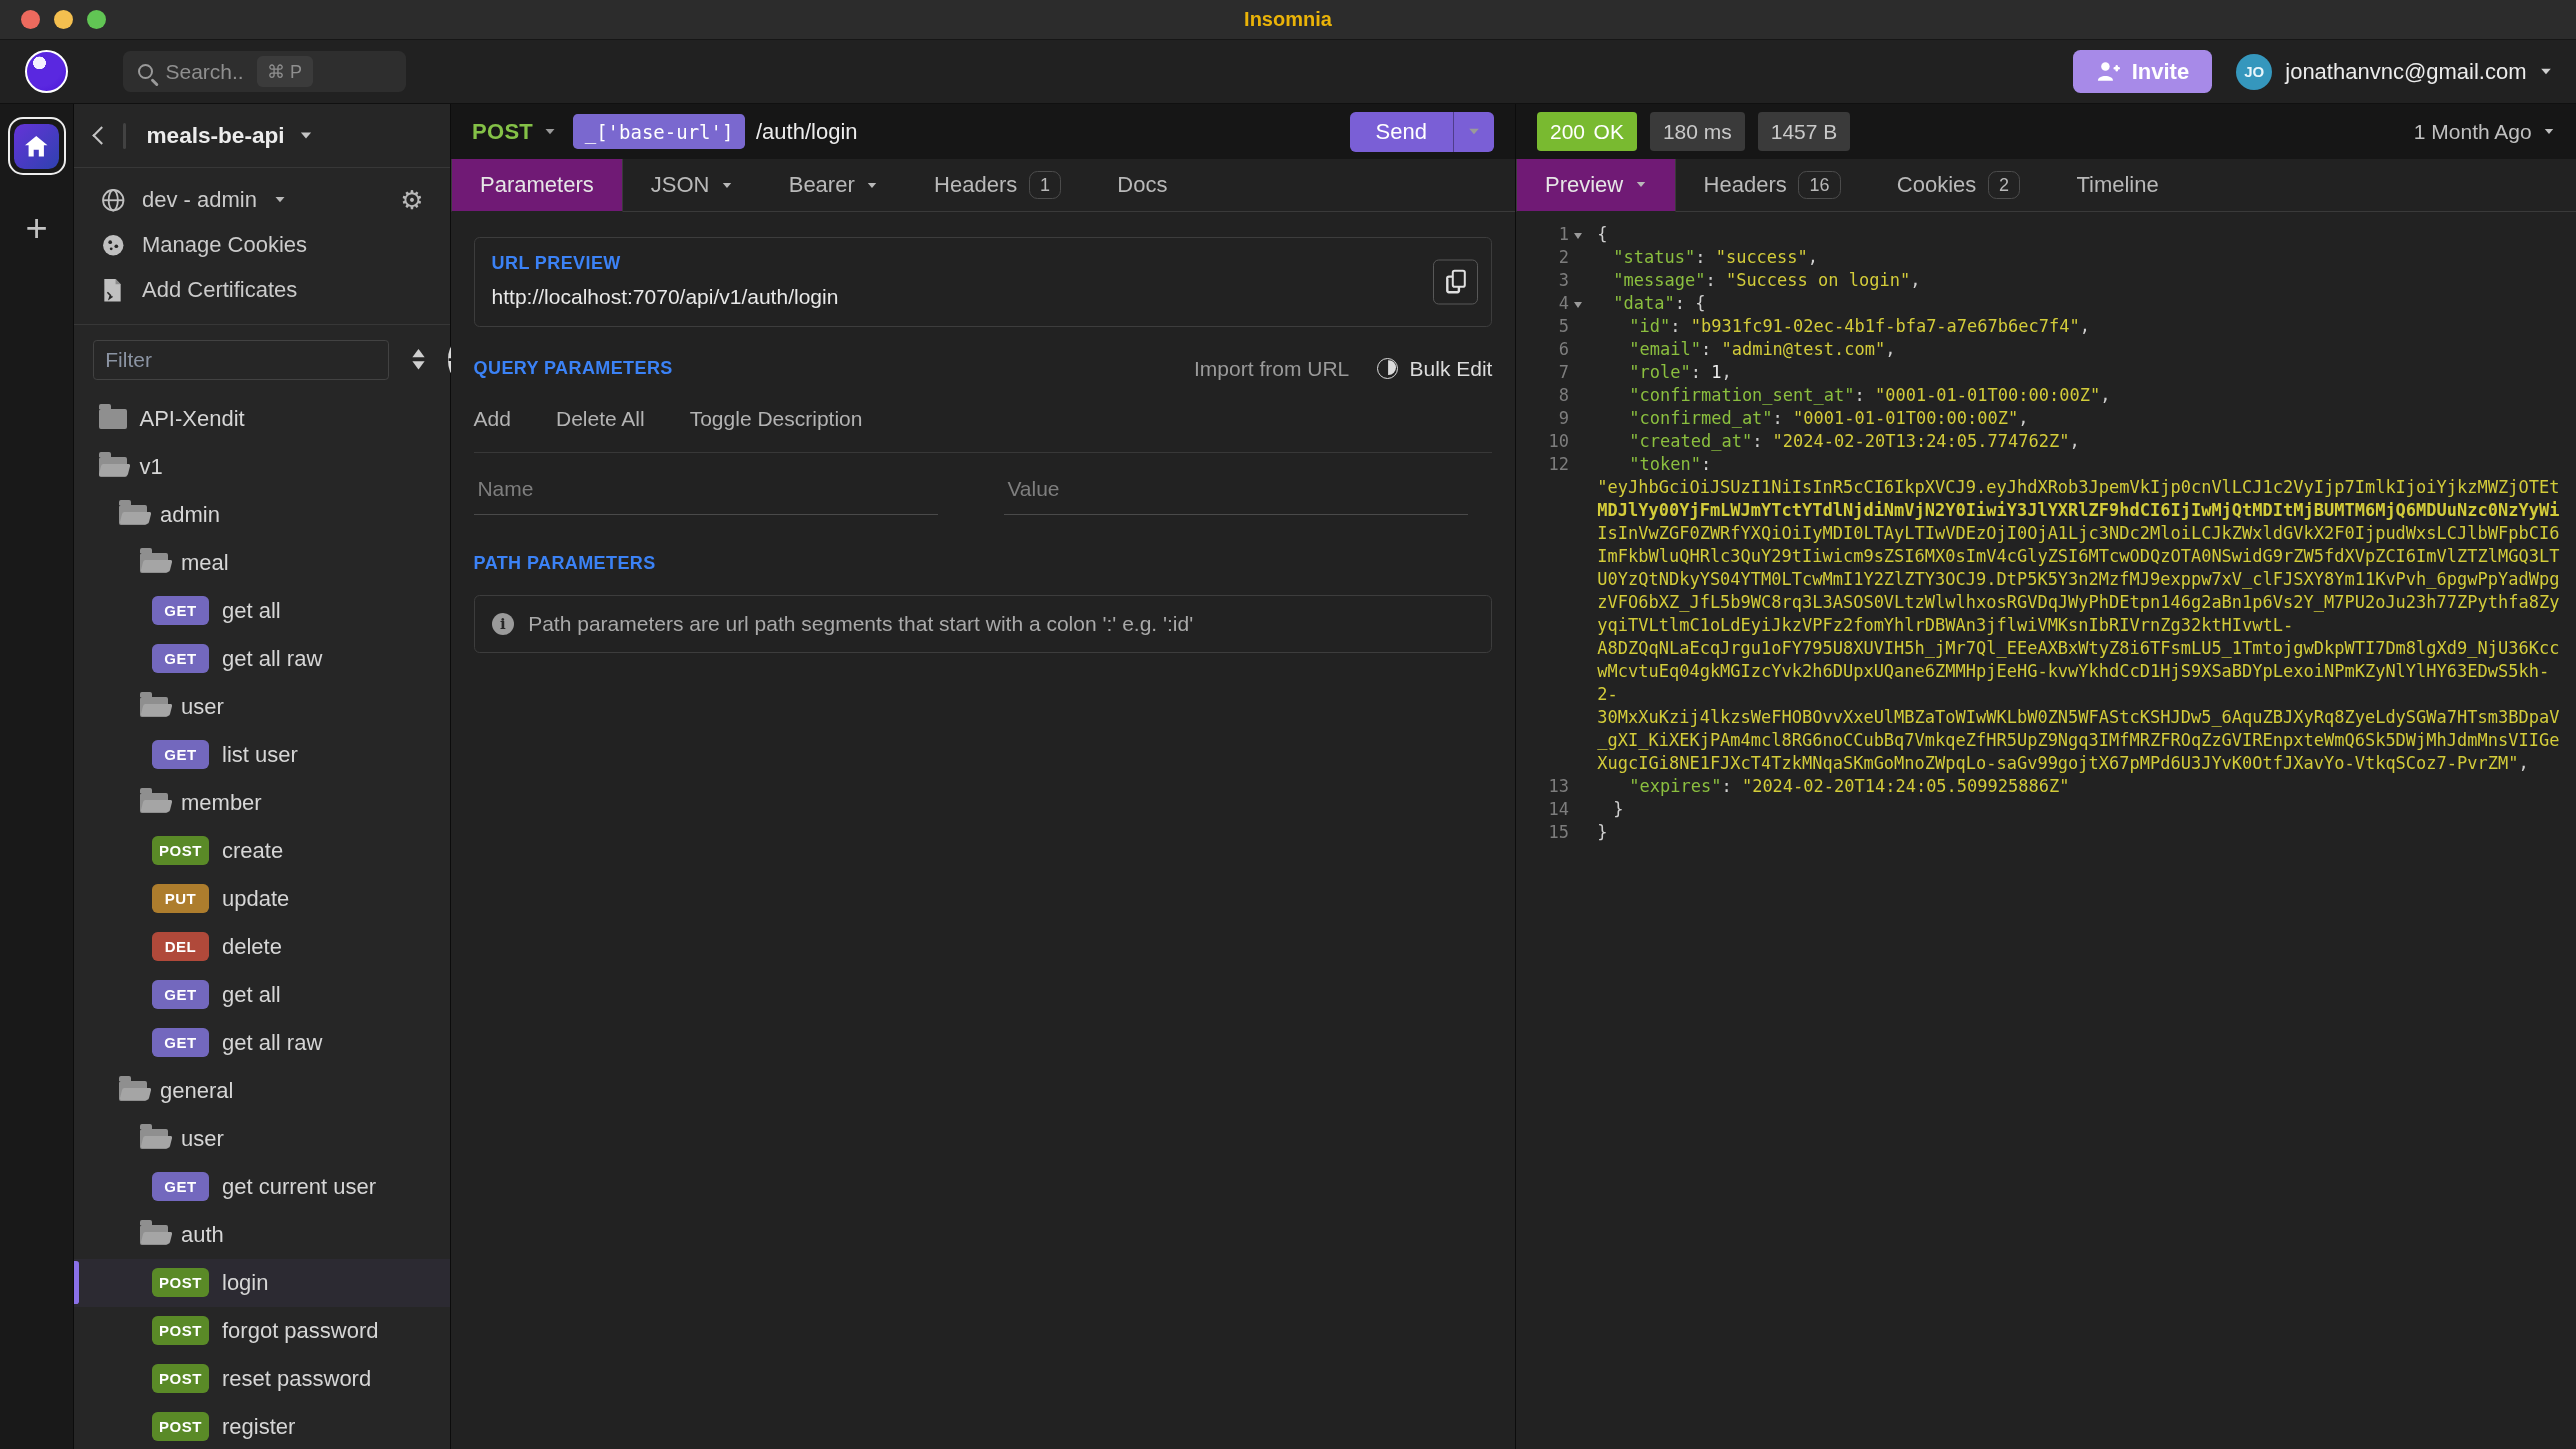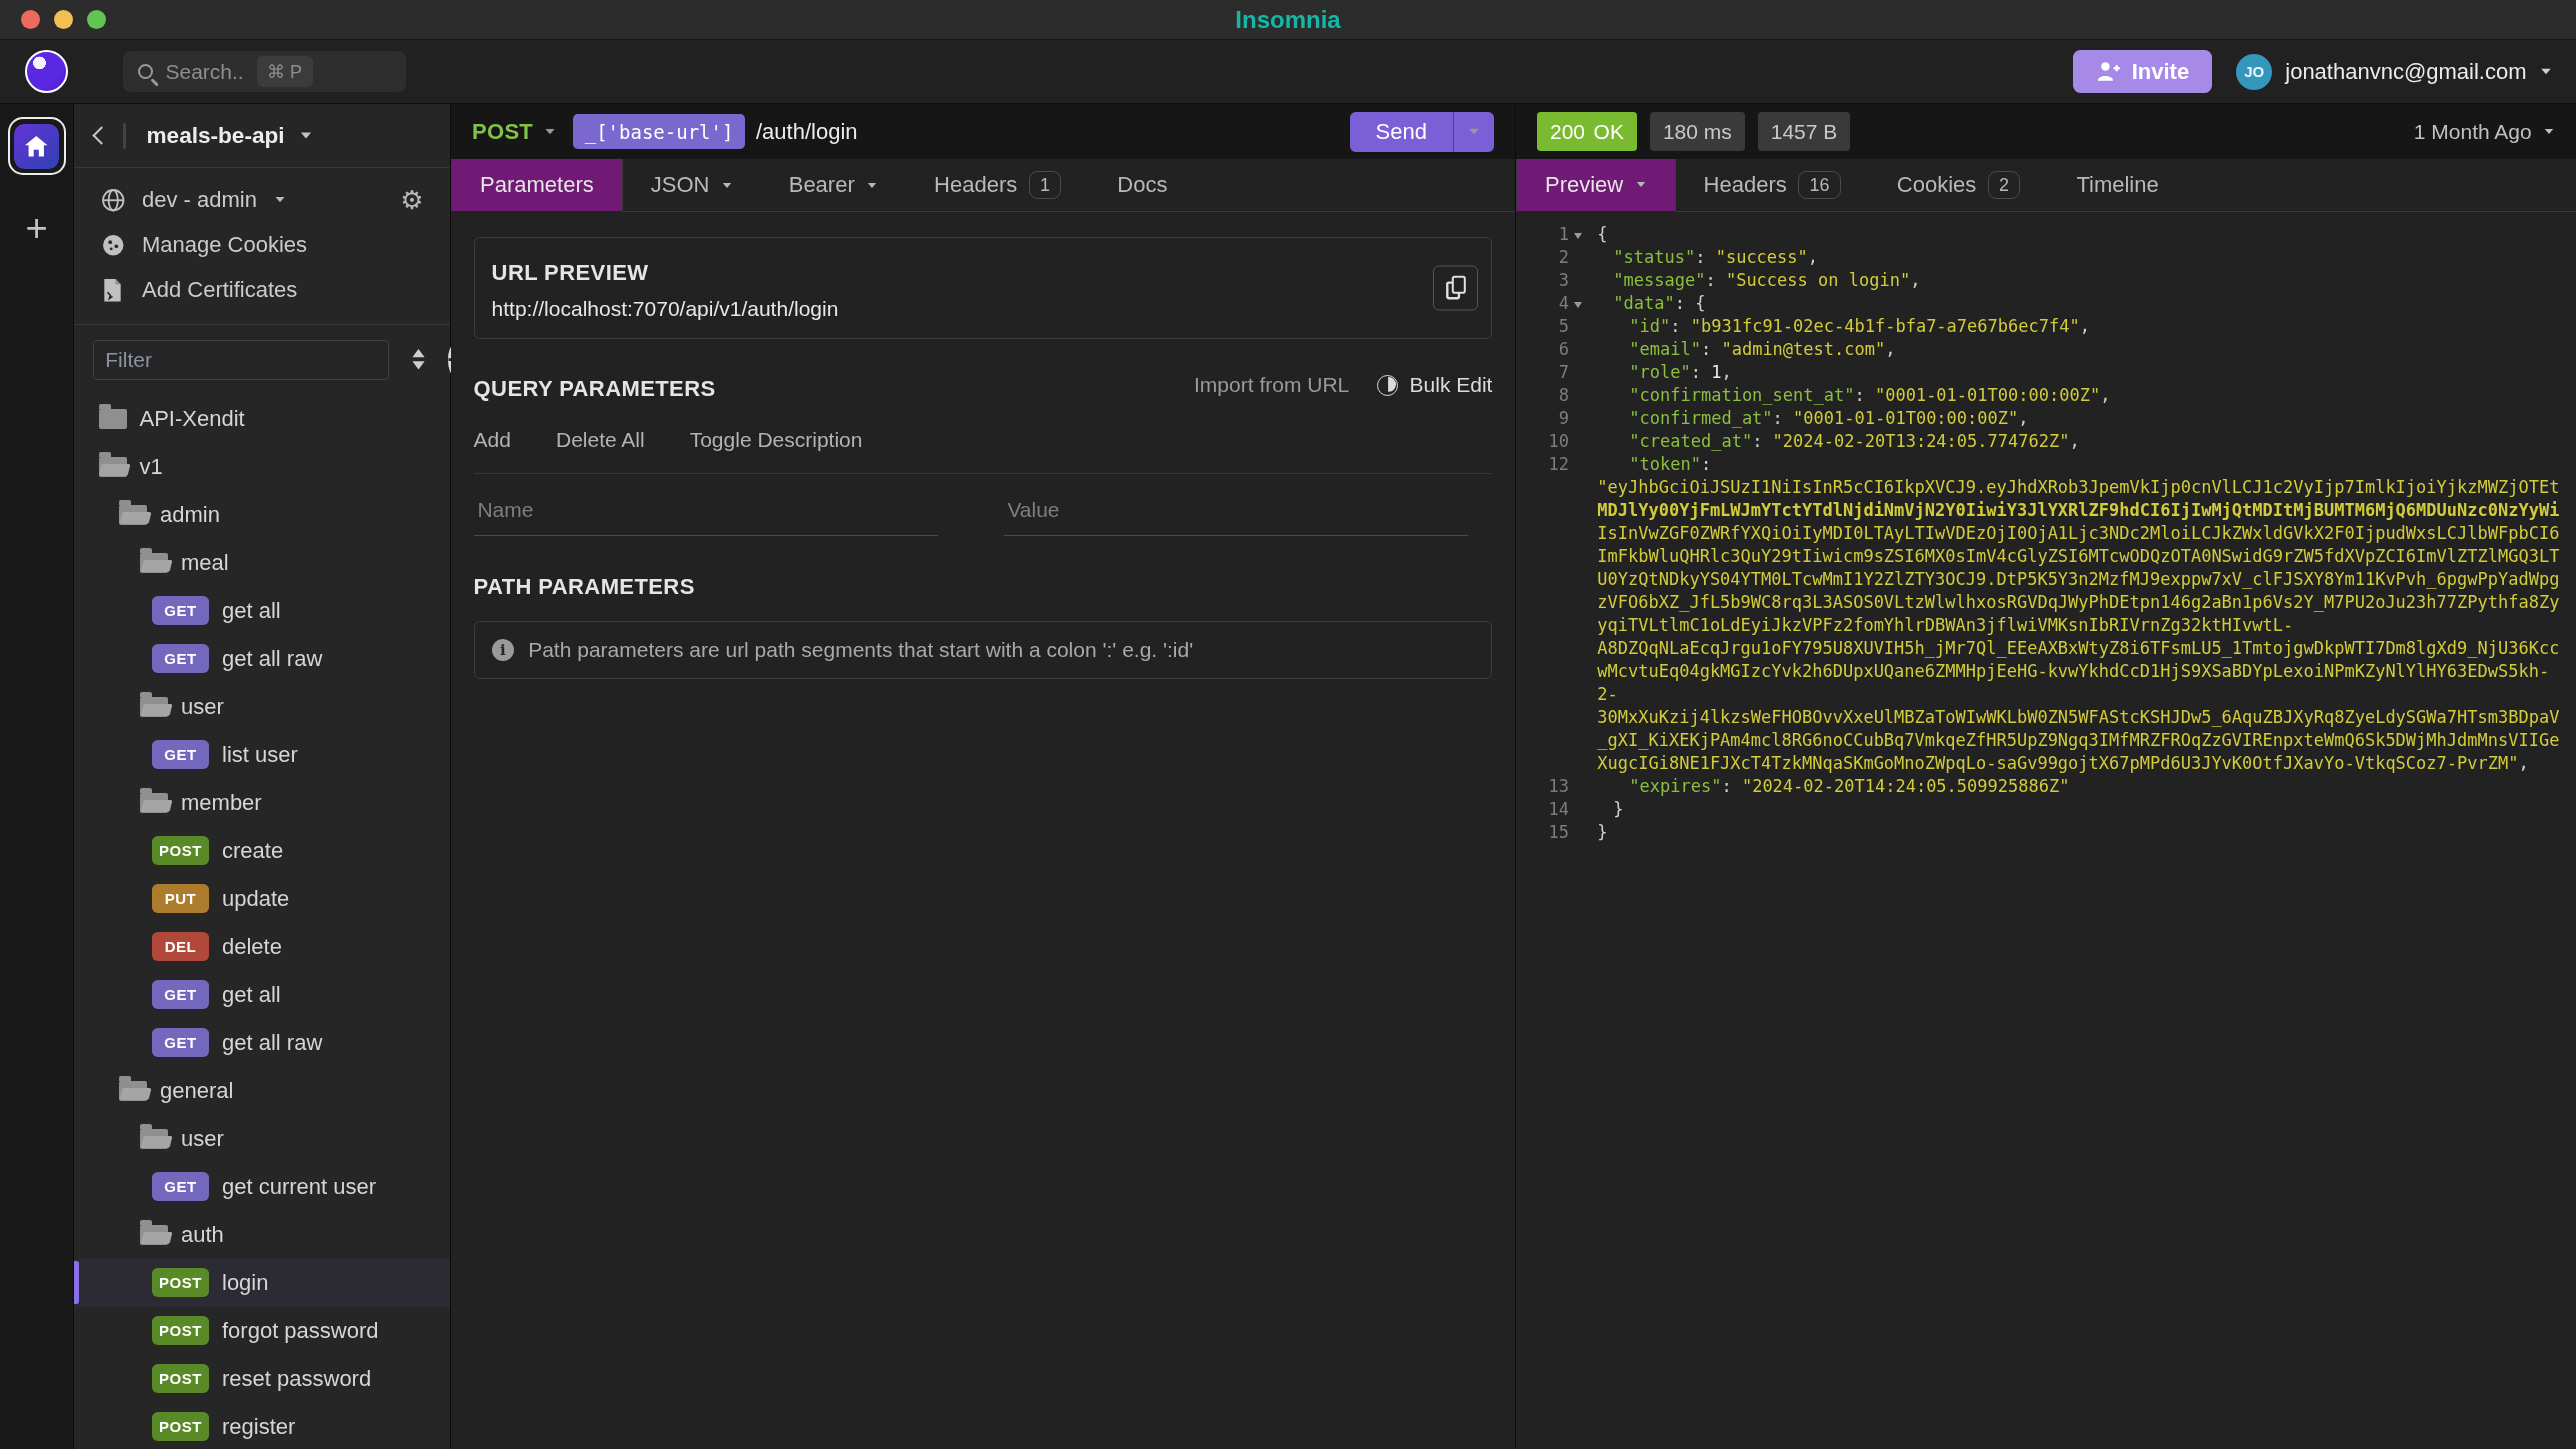--- a/index.html
+++ b/index.html
@@ -4,21 +4,21 @@
 <style>
   * { margin:0; padding:0; box-sizing:border-box; }
   html,body { width:2576px; height:1450px; overflow:hidden; background:#222;
     font-family:"Liberation Sans", sans-serif; -webkit-font-smoothing:antialiased; }
   .caret { width:0;height:0;border-left:6.6px solid transparent;border-right:6.6px solid transparent;border-top:7.5px solid currentColor; display:inline-block; }
 
   
   .titlebar { height:40px; background:#2c2c2c; border-bottom:0.9px solid #161616; position:relative; display:flex; align-items:center; }
   .lights { position:absolute; left:21px; top:10.4px; display:flex; gap:14px; }
   .light { width:19px; height:19px; border-radius:50%; }
-  .window-title { margin:0 auto; color:#14b8a6; font-weight:700; font-size:24px; }
+  .window-title { margin:0 auto; color:#eab308; font-weight:700; font-size:20px; }
 
   
   .appbar { height:64px; background:#212121; border-bottom:0.9px solid #101010; display:flex; align-items:center; padding:0 24.5px; }
   .logo { width:43px; height:43px; border-radius:50%; border:2.8px solid #fff;
     background:radial-gradient(circle at 32% 28%, #f5f2ff 0 16%, #5a28e0 17% 60%, #4a14d8 100%); }
   .searchbox { margin-left:55px; height:41px; min-width:283px; background:#2e2e2e; border-radius:7.5px;
     display:flex; align-items:center; gap:13px; padding:0 7.5px 0 15px; color:#8f8f8f; font-size:21px; }
   .mag { width:15px; height:15px; border:2.8px solid #9a9a9a; border-radius:50%; position:relative; flex:none; }
   .mag::after { content:""; position:absolute; width:2.8px; height:8.5px; background:#9a9a9a; left:13px; top:12.3px; transform:rotate(-45deg); border-radius:1.9px; }
   .kbd-chip { background:#3b3b3b; border-radius:5.7px; padding:4.7px 10.4px; font-size:18px; color:#8f8f8f; }
@@ -75,21 +75,21 @@
   .send-caret .caret { transform:scale(.8); }
 
   .tabs { height:53px; flex:none; display:flex; align-items:stretch; border-bottom:0.9px solid #3a3a3a; }
   .tab { display:flex; align-items:center; gap:11.3px; padding:0 28px; color:#b9b9b9; font-size:22px; cursor:pointer; }
   .tab .caret { transform:scale(.7); color:#b9b9b9; }
   .tab.active { color:#e6e6e6; border-left:0.9px solid #3a3a3a; border-right:0.9px solid #3a3a3a; margin-bottom:-0.9px; border-bottom:0.9px solid #222; background:#701a75; }
   .badge-chip { border:0.9px solid #4c4c4c; border-radius:8.5px; padding:2.8px 10.4px; font-size:18px; color:#b9b9b9; }
 
   .req-content { padding:24.5px 22.6px 0; }
   .url-card { border:0.9px solid #3d3d3d; border-radius:5.7px; padding:15px 17px 17px; position:relative; }
-  .sec-label { color:#e5e5e5; font-weight:700; font-size:22px; letter-spacing:0.4px;margin-top:7px; }
+  .sec-label { color:#3b82f6; font-weight:700; font-size:18px; letter-spacing:0.4px; }
   .url-text { color:#e8e8e8; font-size:21px; margin-top:11.3px; }
   .copy-btn { position:absolute; right:13px; top:50%; transform:translateY(-50%); width:45px; height:45px; border:0.9px solid #585858; border-radius:5.7px; background:transparent; display:flex; align-items:center; justify-content:center; cursor:pointer; }
   .copy-glyph { width:14px; height:18px; border:2.4px solid #e0e0e0; border-radius:2.8px; position:relative; background:#222; box-shadow:-5.7px 5.7px 0 -2.4px #222, -5.7px 5.7px 0 0 #e0e0e0; transform:translate(2.8px,-2.8px); }
   .section-head { margin-top:30px; display:flex; align-items:center; }
   .section-right { margin-left:auto; display:flex; align-items:center; gap:28px; }
   .import-url { color:#9a9a9a; font-size:21px; cursor:pointer; }
   .bulk-edit { display:flex; align-items:center; gap:11.3px; color:#dcdcdc; font-size:21px; cursor:pointer; }
   .toggle-ico { width:21px; height:21px; border-radius:50%; border:1.9px solid #dcdcdc; position:relative; }
   .toggle-ico::after { content:""; position:absolute; right:0.9px; top:0.9px; width:15px; height:15px; border-radius:50%; background:#dcdcdc; clip-path:inset(0 0 0 45%); }
   .param-actions { display:flex; gap:45px; margin-top:26px; padding-bottom:21px; border-bottom:0.9px solid #383838; }

